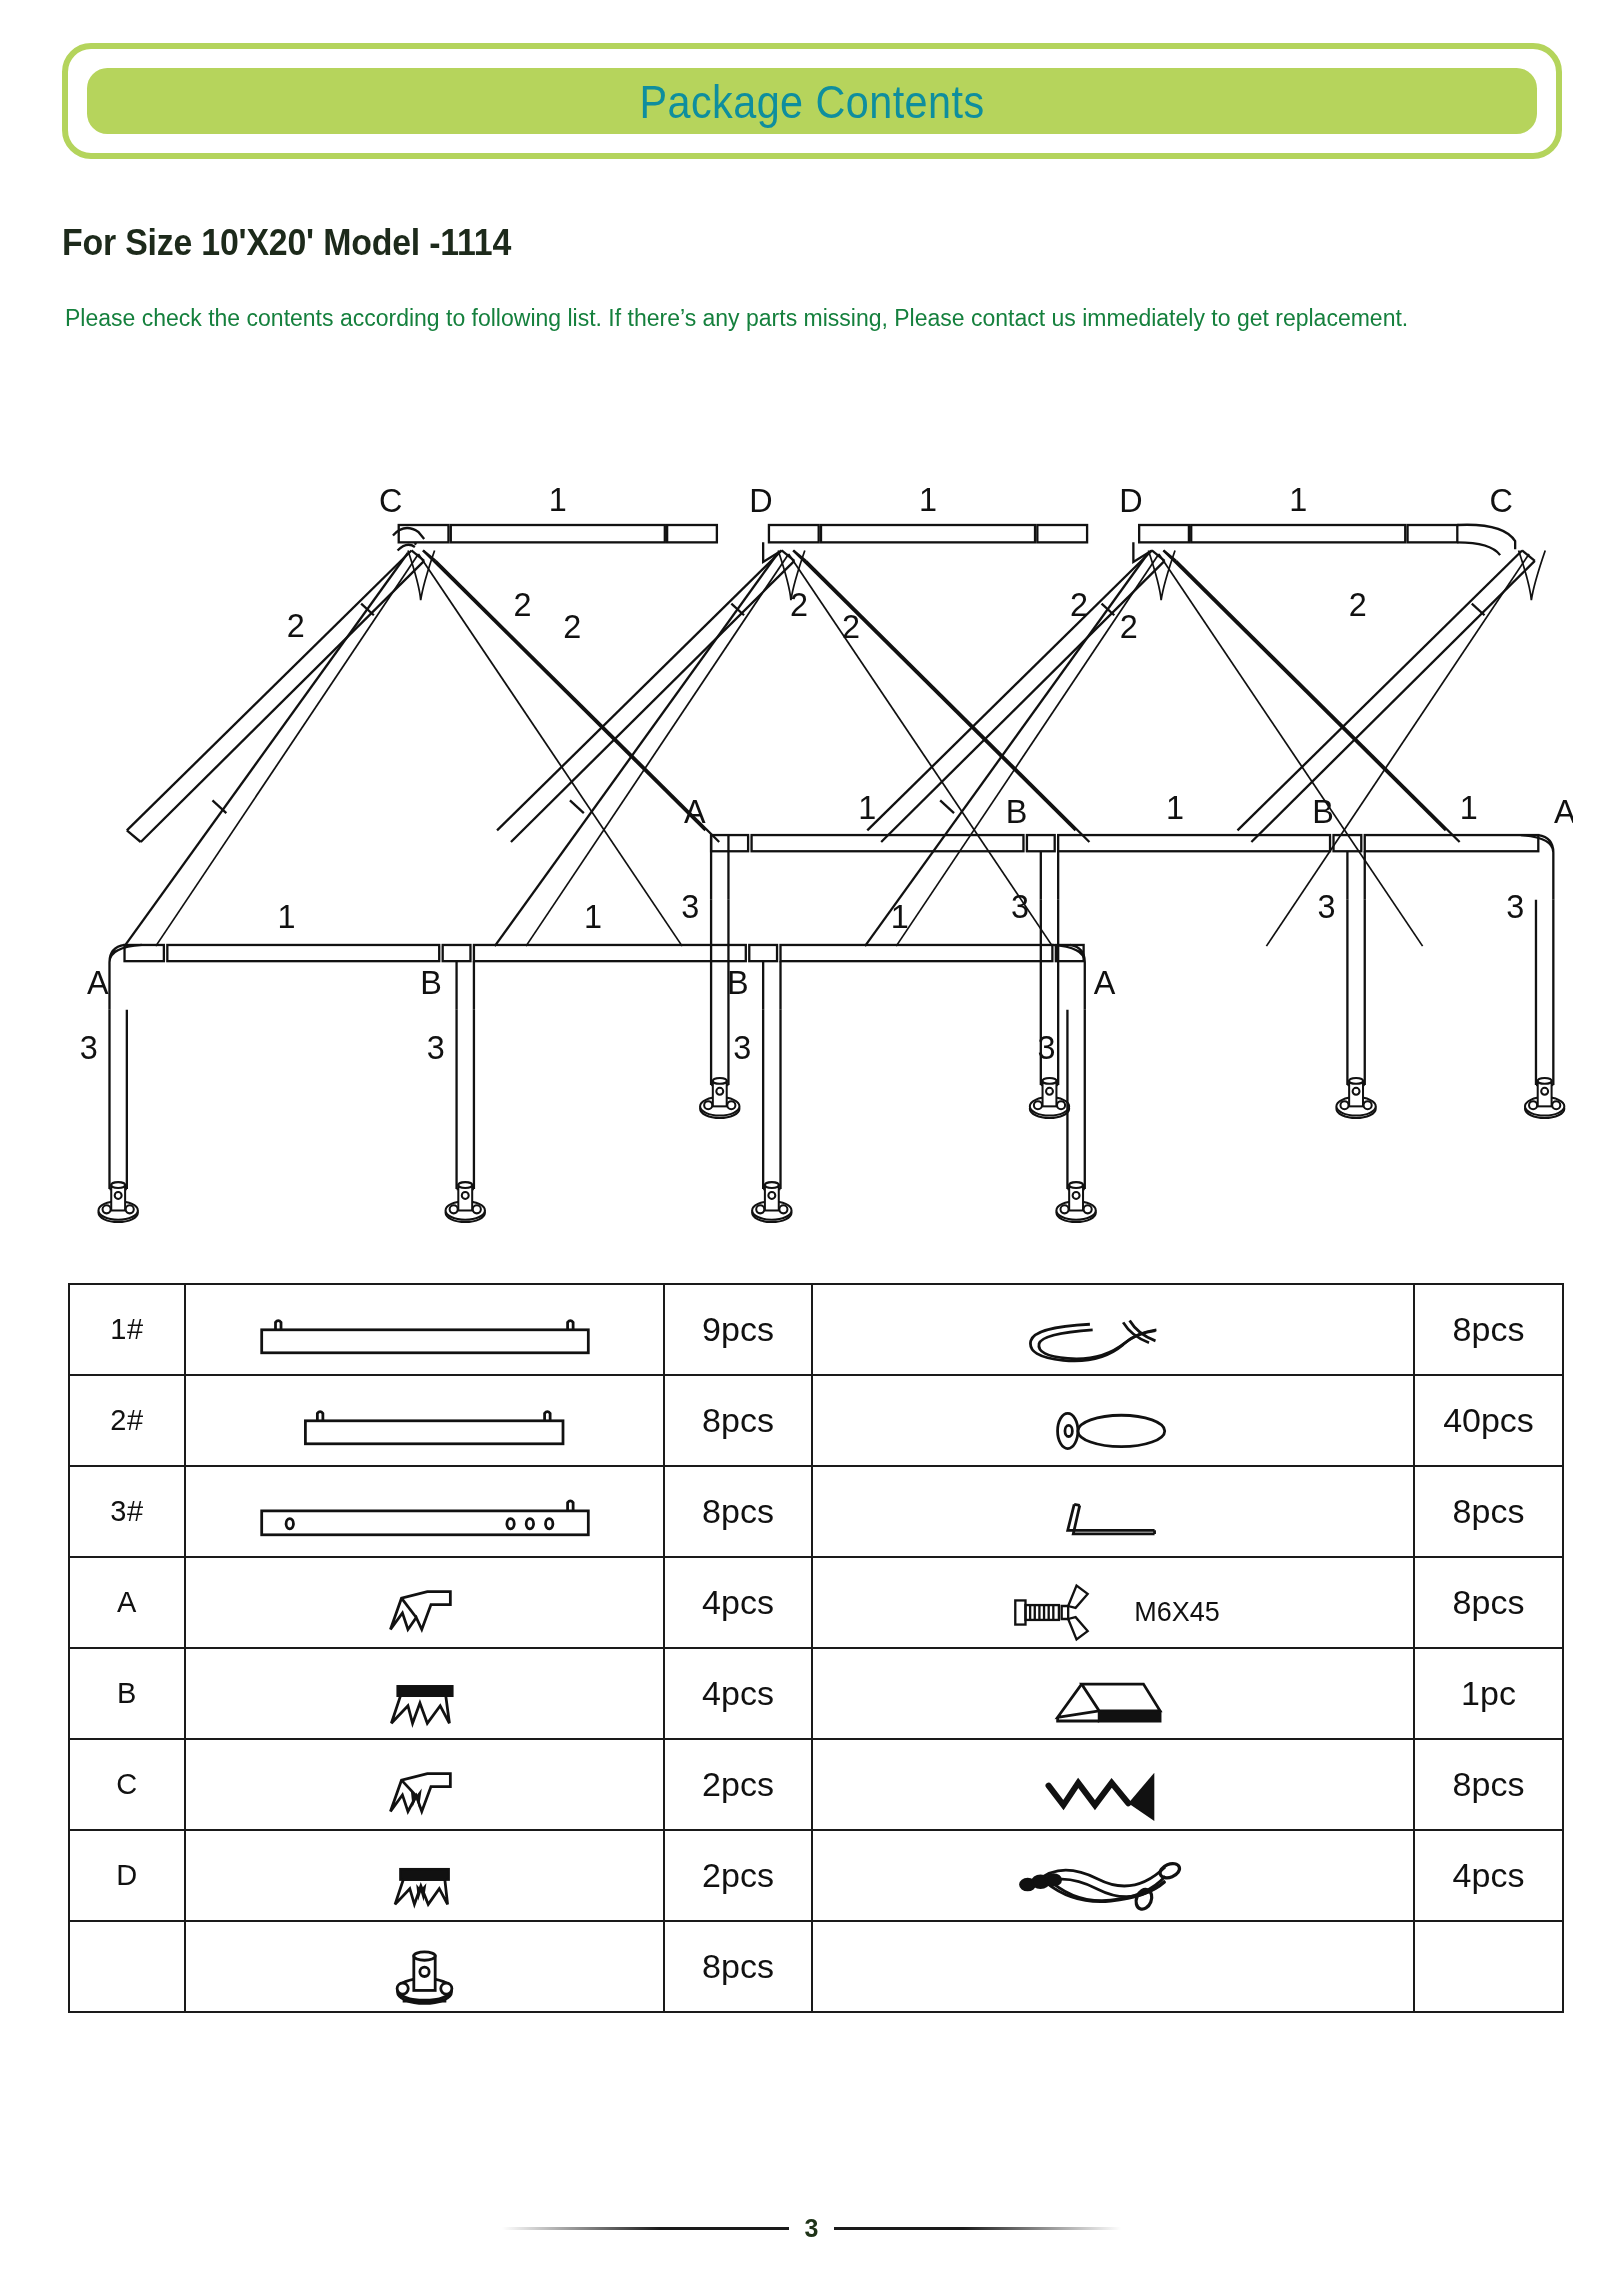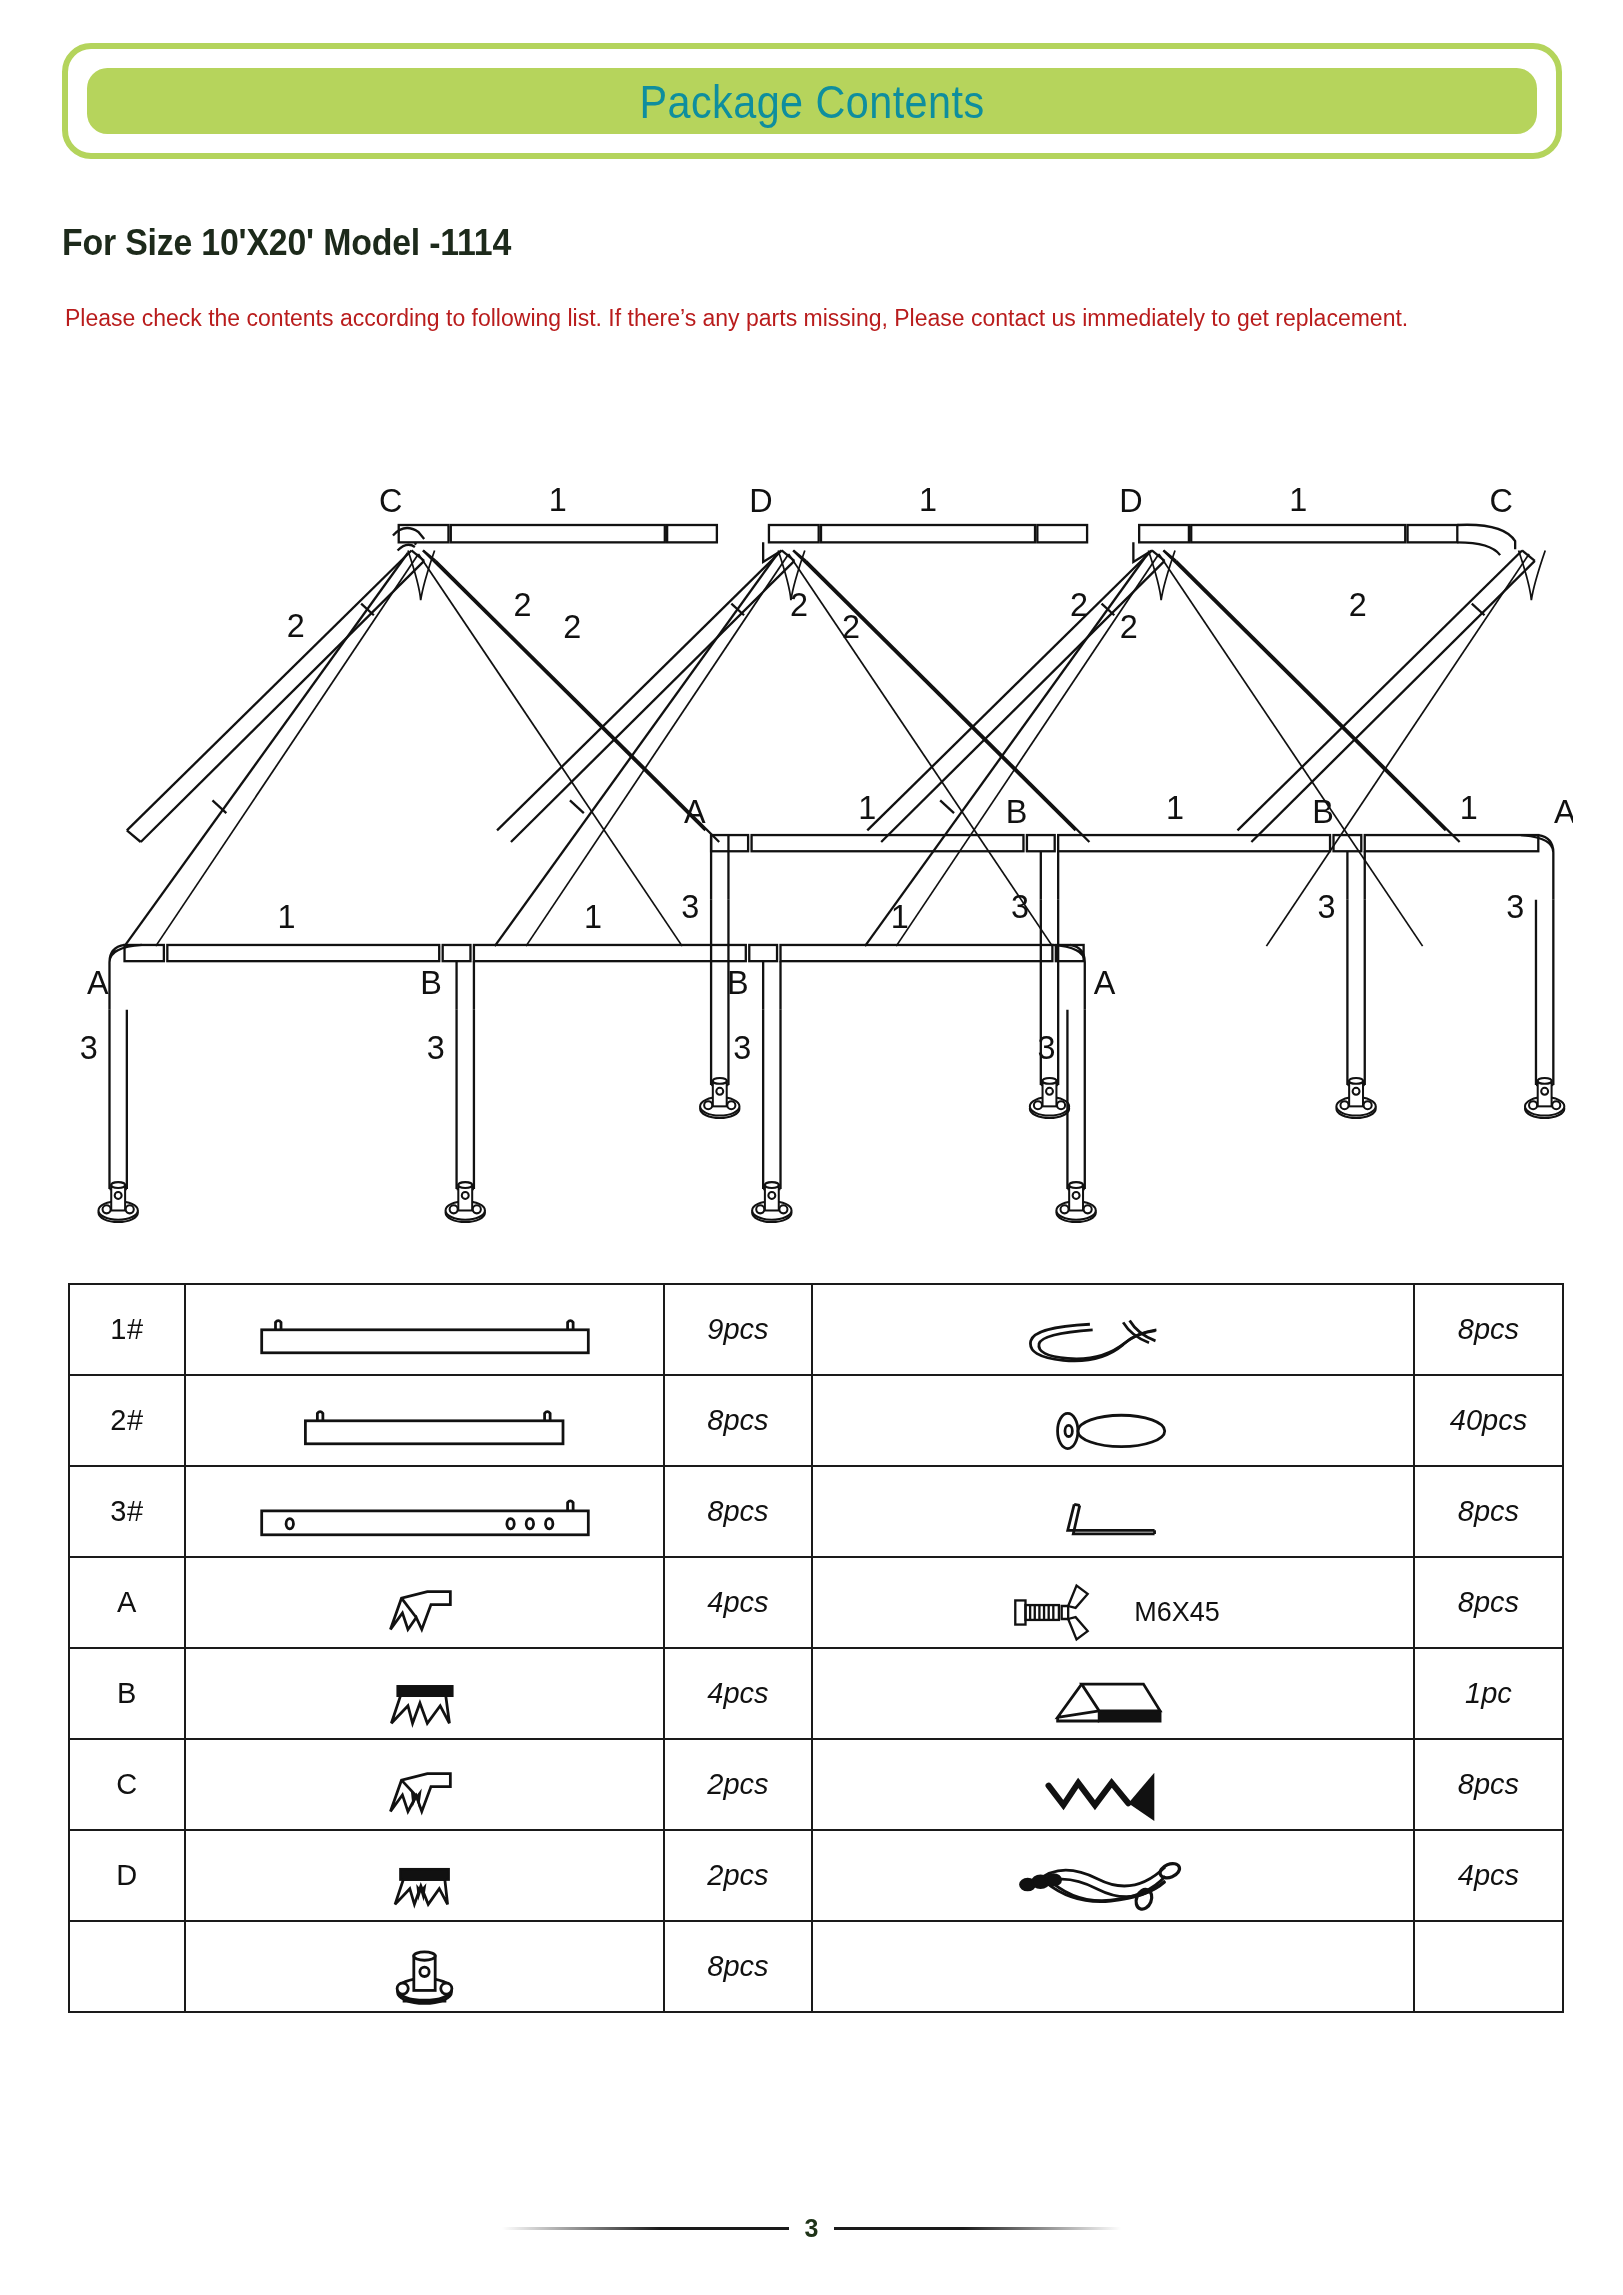--- a/index.html
+++ b/index.html
@@ -63,21 +63,21 @@
   }
 
   
   #intro-paragraph {
     position: absolute;
     left: 65px;
     top: 303px;
     width: 1495px;
     font-size: 23px;
     line-height: 1.33;
-    color: #b91c1c;
+    color: #15803d;
     font-weight: 400;
   }
 
   
   #diagram-wrap {
     position: absolute;
     left: 69px;
     top: 435px;
     width: 1504px;
     height: 814px;
@@ -106,24 +106,23 @@
   .col-fig2   { width: 602px; }
   .col-qty2   { width: 149px; }
 
   .cell-label {
     font-size: 29px;
     color: #111;
     font-weight: 400;
     letter-spacing: 0.5px;
   }
   .cell-qty {
-    font-size: 29px;
+    font-size: 34px;
     color: #111;
     font-weight: 400;
-    font-style: italic;
   }
   .fig-holder {
     display: flex;
     align-items: center;
     justify-content: center;
     height: 70px;
     margin-top: 19px;
   }
   .fig-holder.with-text { gap: 12px; }
   .bolt-label {

